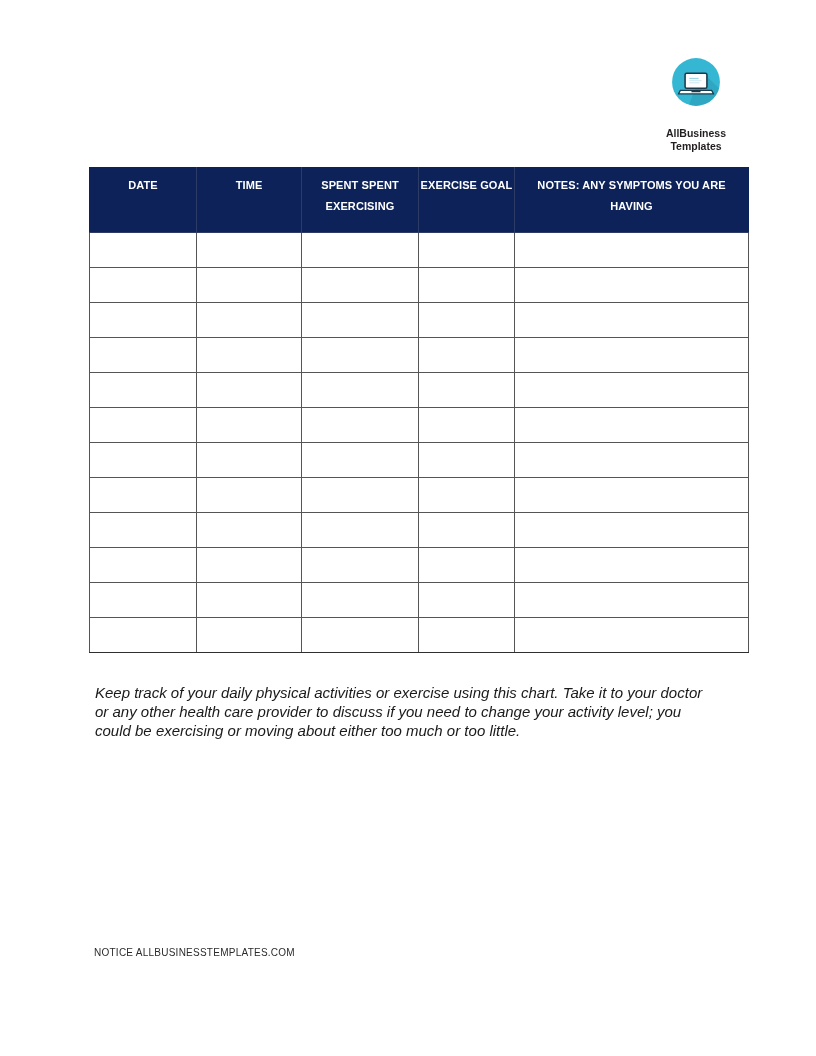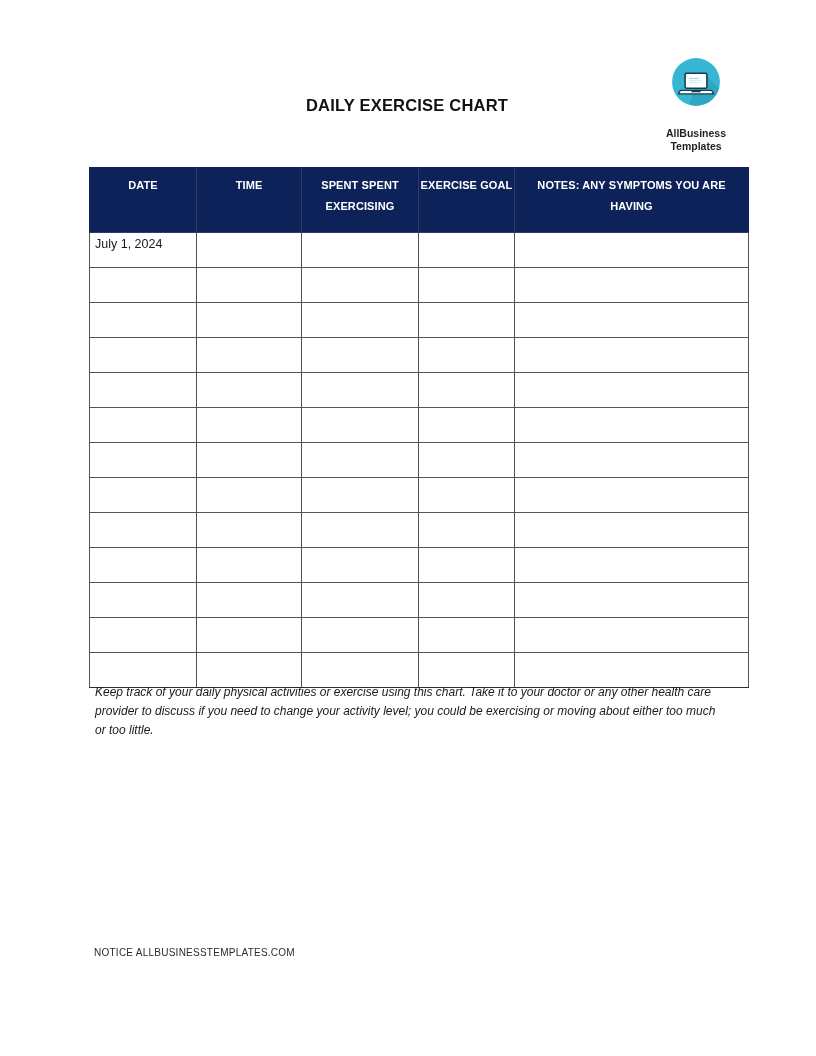--- a/index.html
+++ b/index.html
@@ -106,21 +106,21 @@
   col.c-spent { width: 117px; }
   col.c-goal  { width: 96px; }
   col.c-notes { width: 234px; }
 
   
   .description {
     position: absolute;
     left: 95px;
     top: 683px;
     width: 622px;
-    font-size: 12px;
+    font-size: 15px;
     line-height: 19px;
     font-style: italic;
     color: #1a1a1a;
   }
 
   
   .footer-notice {
     position: absolute;
     left: 94px;
     top: 947px;
@@ -128,21 +128,20 @@
     letter-spacing: 0.25px;
     color: #2b2b2b;
     white-space: nowrap;
   }
 </style>
 </head>
 <body>
 
 <div class="page">
 
-  <div class="doc-title">DAILY EXERCISE CHART</div>
 
   <div class="logo-block">
     <svg class="logo-mark" viewBox="0 0 100 100">
       <defs>
         <clipPath id="circleClip">
           <circle cx="50" cy="50" r="46"></circle>
         </clipPath>
       </defs>
       <circle cx="50" cy="50" r="46" fill="#35b7d3"></circle>
       <g clip-path="url(#circleClip)">
@@ -176,27 +175,20 @@
       <tr>
         <th>DATE</th>
         <th>TIME</th>
         <th>SPENT SPENT EXERCISING</th>
         <th>EXERCISE GOAL</th>
         <th>NOTES: ANY SYMPTOMS YOU ARE HAVING</th>
       </tr>
     </thead>
     <tbody id="table-body">
         <tr>
-          <td>July 1, 2024</td>
-          <td></td>
-          <td></td>
-          <td></td>
-          <td></td>
-        </tr>
-        <tr>
           <td></td>
           <td></td>
           <td></td>
           <td></td>
           <td></td>
         </tr>
         <tr>
           <td></td>
           <td></td>
           <td></td>

